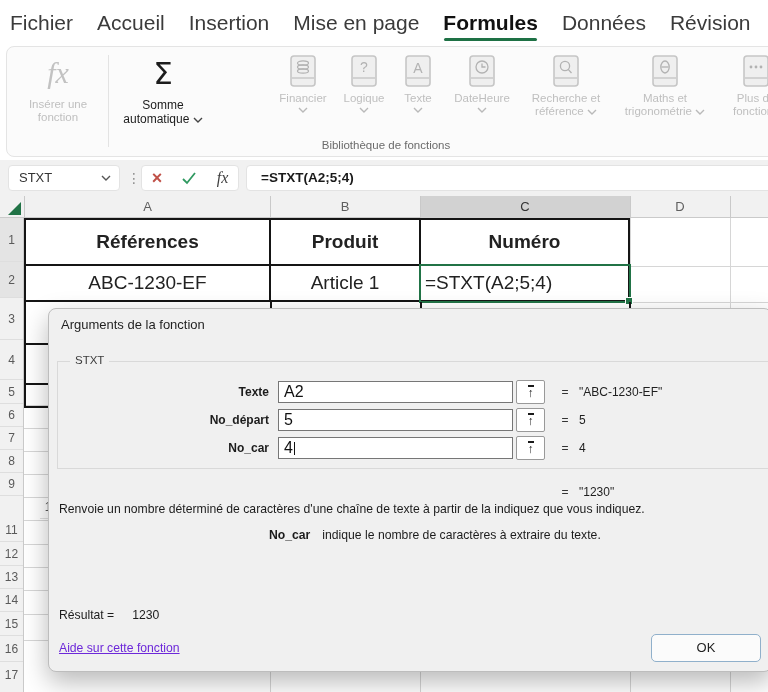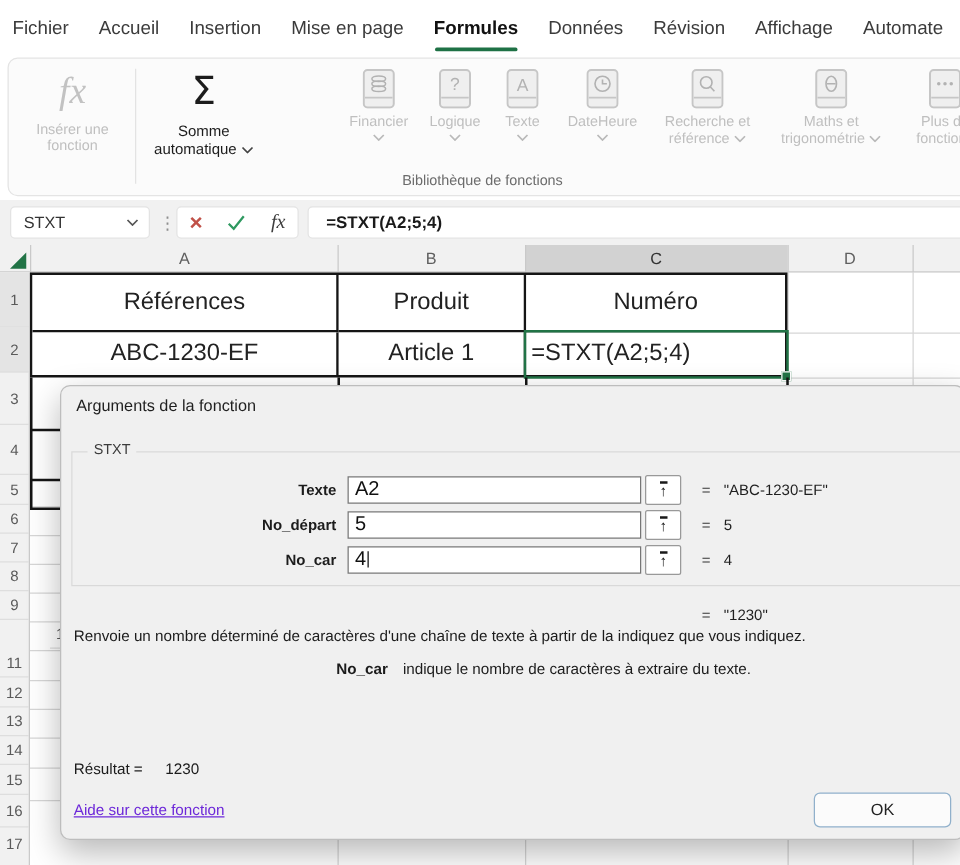--- a/index.html
+++ b/index.html
@@ -1,21 +1,21 @@
 <!DOCTYPE html>
 <html><head>
 <meta charset="utf-8">
 <style>
   html,body{margin:0;padding:0;}
   .screen{position:relative;width:768px;height:692px;overflow:hidden;background:#fff;
     font-family:"Liberation Sans","DejaVu Sans",sans-serif;color:#222;}
   
   .menubar{position:absolute;left:0;top:0;width:768px;height:42px;background:#fff;
     display:flex;align-items:flex-end;padding-left:10px;gap:24px;box-sizing:border-box;}
-  .tab{position:relative;height:34px;line-height:30px;font-size:15px;color:#3b3b3b;white-space:nowrap;cursor:default;}
+  .tab{position:relative;height:34px;line-height:30px;font-size:21px;color:#3b3b3b;white-space:nowrap;cursor:default;}
   .tab.active{font-weight:700;color:#111;}
   .tab.active::after{content:"";position:absolute;left:1px;right:1px;bottom:1px;height:3px;
     background:#1e7145;border-radius:2px;}
   
   .ribbon{position:absolute;left:0;top:42px;width:768px;height:116px;background:#fff;}
   .ribbon-panel{position:absolute;left:6px;top:4px;width:790px;height:111px;background:#fbfbfb;
     border:1px solid #e4e4e4;border-radius:8px;box-sizing:border-box;}
   .rb{position:absolute;top:6px;display:flex;flex-direction:column;align-items:center;}
   .fx-big{font-family:"Liberation Serif","DejaVu Serif",serif;font-style:italic;font-size:30px;color:#c2c2c2;line-height:40px;}
   .sigma{font-size:31px;color:#1c1c1c;line-height:40px;font-family:"DejaVu Sans",sans-serif;}
@@ -51,21 +51,21 @@
   .vgrid{position:absolute;width:1px;background:#d6d6d6;}
   .hgrid{position:absolute;height:1px;background:#d6d6d6;}
   .hblack{position:absolute;height:2px;background:#151515;}
   .vblack{position:absolute;width:2px;background:#151515;}
   .xtable{position:absolute;left:24px;top:22px;width:606px;height:84px;border:2px solid #151515;box-sizing:border-box;
     display:grid;grid-template-columns:245px 150px auto;grid-template-rows:46px auto;}
   .xtable>div{border-right:2px solid #151515;border-bottom:2px solid #151515;display:flex;align-items:center;justify-content:center;
     font-size:19px;background:#fff;box-sizing:border-box;}
   .xtable>div:nth-child(3n){border-right:none;}
   .xtable>div:nth-child(n+4){border-bottom:none;}
-  .hdrcell{font-weight:400;font-size:20px;}
+  .hdrcell{font-weight:700;font-size:20px;}
   .formulacell{justify-content:flex-start !important;padding-left:4px;font-size:17.5px;}
   .active-cell{position:absolute;left:419px;top:68px;width:212px;height:39px;border:2px solid #217346;box-sizing:border-box;}
   .fill-handle{position:absolute;right:-4px;bottom:-4px;width:6px;height:6px;background:#217346;border:1px solid #fff;}
   
   .dialog{position:absolute;left:48px;top:308px;width:724px;height:364px;background:#f0f0f0;
     border:1px solid #bdbdbd;border-radius:8px;box-sizing:border-box;box-shadow:0 10px 26px rgba(0,0,0,.28);font-size:12.2px;color:#1c1c1c;}
   .dlg-title{position:absolute;left:12px;top:8px;font-size:13px;color:#1f1f1f;}
   .groupbox{position:absolute;left:8px;top:52px;width:712px;height:108px;border:1px solid #d9d9d9;box-sizing:border-box;}
   .groupbox-label{position:absolute;left:12px;top:-8px;background:#f0f0f0;padding:0 5px;font-size:11.5px;color:#3c3c3c;}
   .argrow{position:absolute;left:0;right:0;height:24px;}

